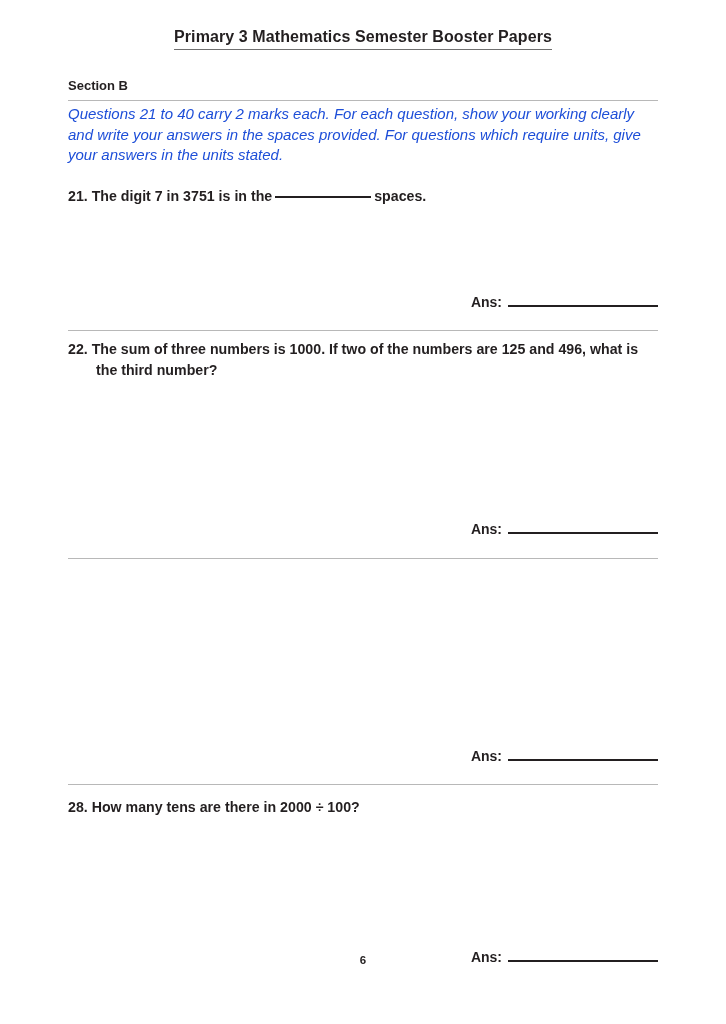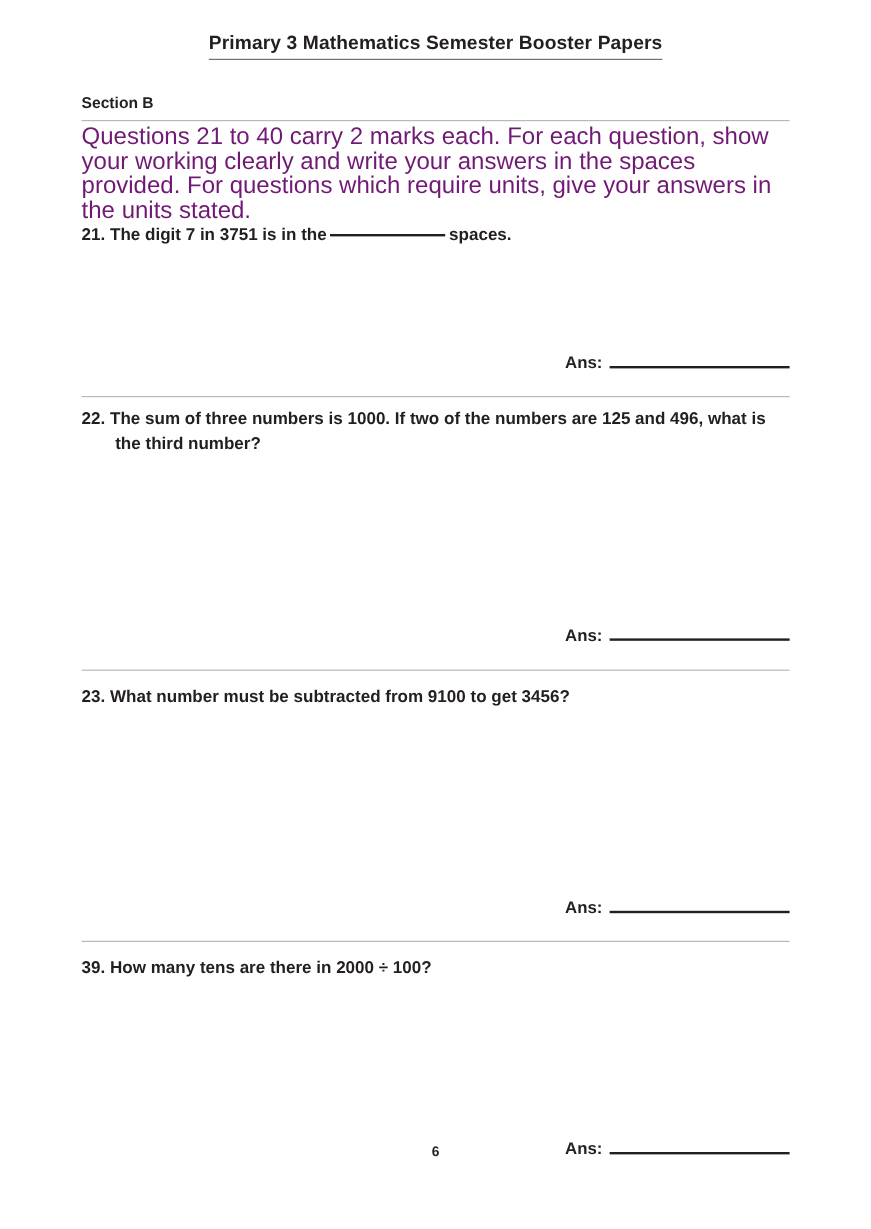--- a/index.html
+++ b/index.html
@@ -62,23 +62,24 @@
     width: 590px;
     height: 1px;
     background: #b8b8b8;
   }
 
   .instructions {
     position: absolute;
     left: 68px;
     top: 104px;
     width: 592px;
-    font-size: 20px;
+    font-size: 15px;
     line-height: 20.5px;
-    color: #701a75;
+    color: #1d4ed8;
+    font-style: italic;
   }
 
   
   .question {
     position: absolute;
     left: 68px;
     width: 592px;
   }
   .q-text {
     font-size: 14.2px;
@@ -184,37 +185,31 @@
     </div>
   </div>
 
   <div class="answer-row" style="top:521px;">
     <span class="answer-label">Ans:</span>
     <span class="answer-line"></span>
   </div>
 
   <div class="q-separator" style="top:558px;"></div>
 
-  <div class="question" style="top:571px;">
-    <div class="q-text">
-      <span class="q-num">23.</span>
-      <span class="q-body">What number must be subtracted from 9100 to get 3456?</span>
-    </div>
-  </div>
 
   <div class="answer-row" style="top:748px;">
     <span class="answer-label">Ans:</span>
     <span class="answer-line"></span>
   </div>
 
   <div class="q-separator" style="top:784px;"></div>
 
   <div class="question" style="top:797px;">
     <div class="q-text">
-      <span class="q-num">39.</span>
+      <span class="q-num">28.</span>
       <span class="q-body">How many tens are there in 2000 ÷ 100?</span>
     </div>
   </div>
 
   <div class="answer-row" style="top:949px;">
     <span class="answer-label">Ans:</span>
     <span class="answer-line"></span>
   </div>
 
   <div class="page-number">6</div>

